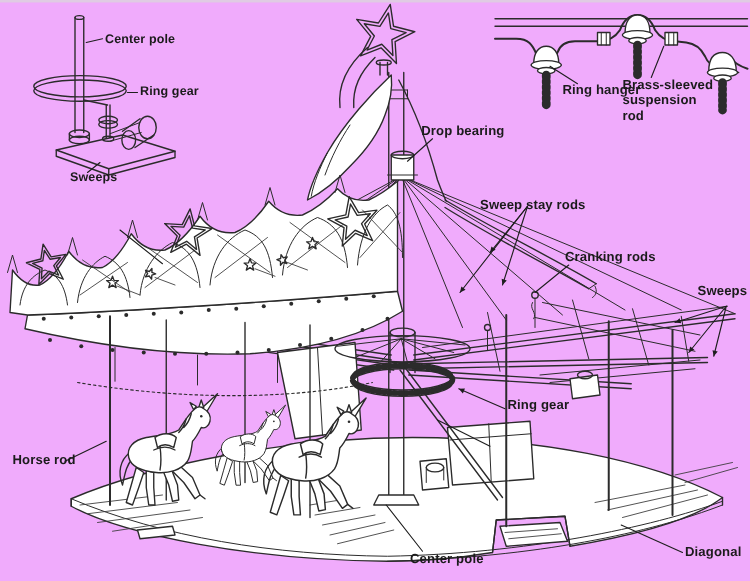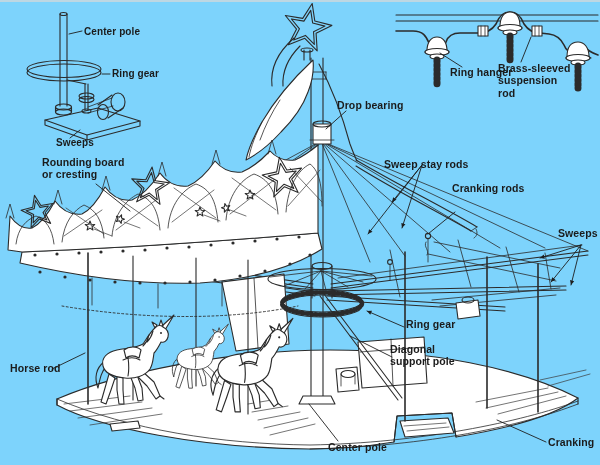--- a/index.html
+++ b/index.html
@@ -1,16 +1,16 @@
 <!DOCTYPE html>
 <html><head>
 <meta charset="utf-8">
 <style>
   html,body{margin:0;padding:0;background:#e8e8e8}
-  .stage{position:relative;width:600px;height:465px;background:#7dd3fc;overflow:hidden;
+  .stage{position:relative;width:600px;height:465px;background:#f0abfc;overflow:hidden;
          font-family:"Liberation Sans",sans-serif}
   .topnoise{position:absolute;top:0;left:0;width:600px;height:2px;background:#d9d9d9;opacity:.7}
   svg.art{position:absolute;left:0;top:0}
   svg.art *{stroke:#2b2b2b;fill:none;stroke-width:1.1;stroke-linecap:round;stroke-linejoin:round}
   svg.art .f{fill:#ffffff}
   svg.art .t{stroke-width:0.8}
   svg.art .tt{stroke-width:0.7;stroke:#3a3a3a}
   svg.art .k{stroke-width:1.6}
   svg.art .rod{stroke-width:7;stroke-dasharray:1.8 2.6}
   svg.art .teeth{stroke-width:4.5;stroke-dasharray:1.8 2.6}
@@ -305,21 +305,19 @@
 
   <div class="lbl s" style="left:84px;top:26px">Center pole</div>
   <div class="lbl s" style="left:112px;top:68px">Ring gear</div>
   <div class="lbl s" style="left:56px;top:137px">Sweeps</div>
 
   <div class="lbl" style="left:450px;top:66px">Ring hanger</div>
   <div class="lbl c" style="left:498px;top:62px;width:76px">Brass-sleeved suspension rod</div>
 
   <div class="lbl" style="left:337px;top:99px">Drop bearing</div>
   <div class="lbl" style="left:384px;top:158px">Sweep stay rods</div>
-  <div class="lbl" style="left:452px;top:182px">Cranking rods</div>
+  <div class="lbl" style="left:452px;top:200px">Cranking rods</div>
   <div class="lbl" style="left:558px;top:227px">Sweeps</div>
-  <div class="lbl c" style="left:42px;top:156px;width:96px">Rounding board or cresting</div>
   <div class="lbl" style="left:406px;top:318px">Ring gear</div>
-  <div class="lbl c" style="left:390px;top:343px;width:78px">Diagonal support pole</div>
   <div class="lbl" style="left:10px;top:362px">Horse rod</div>
   <div class="lbl" style="left:328px;top:441px">Center pole</div>
-  <div class="lbl" style="left:548px;top:436px">Cranking</div>
+  <div class="lbl" style="left:548px;top:436px">Diagonal</div>
 </div>
 
 </body></html>

